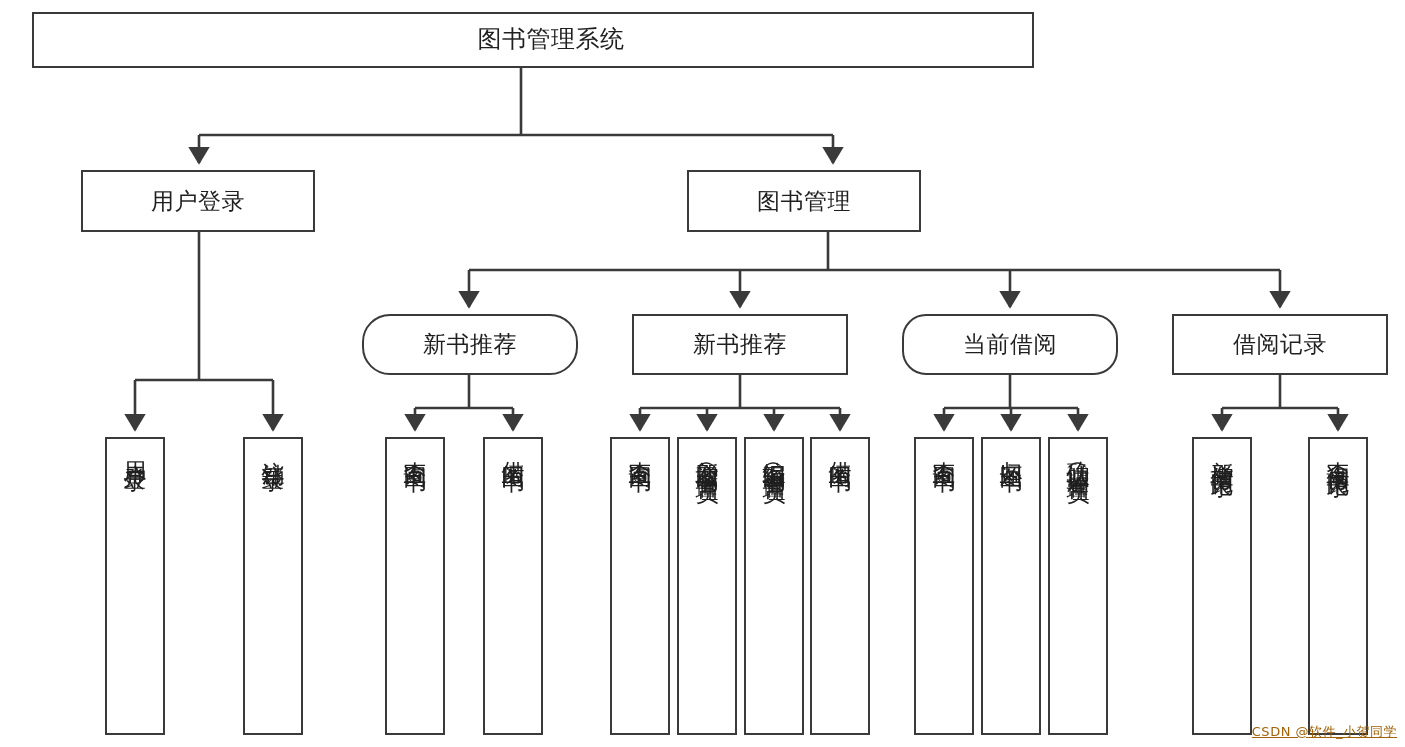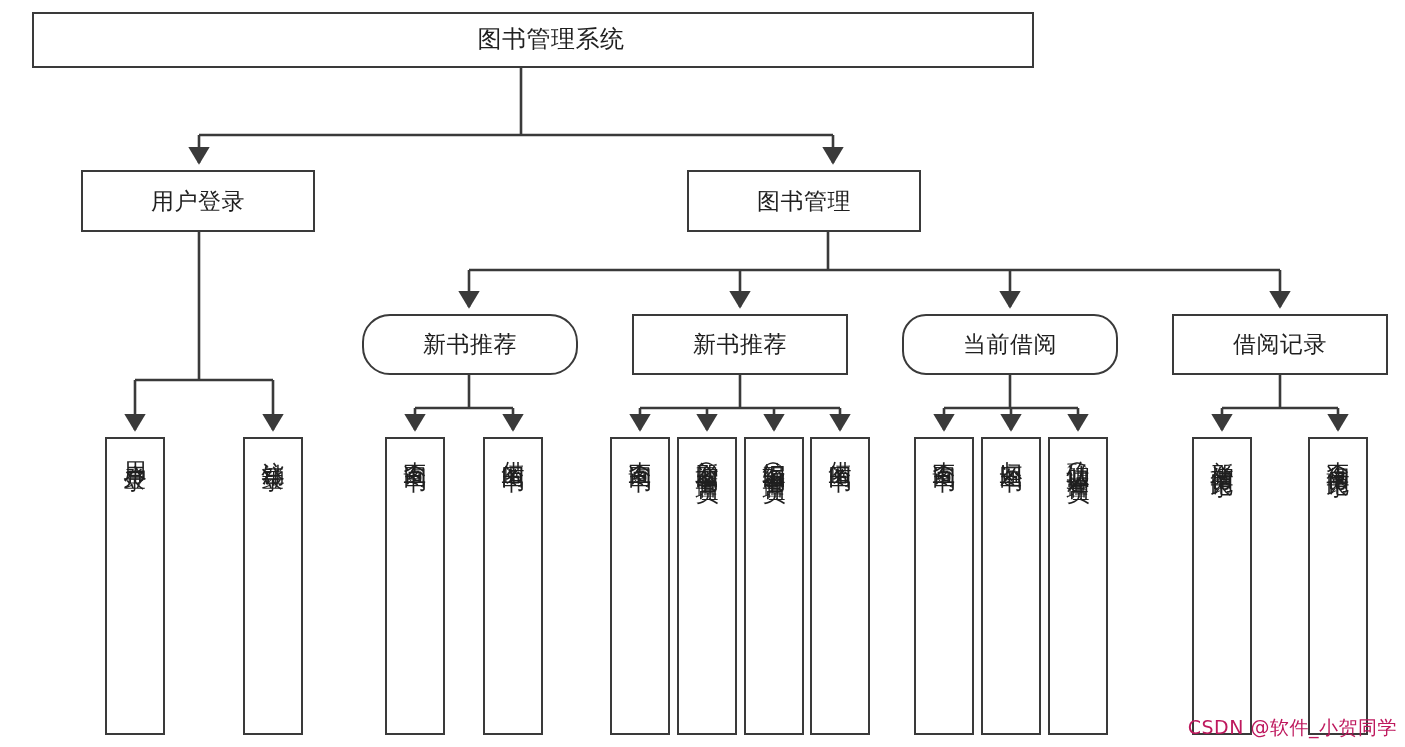--- a/index.html
+++ b/index.html
@@ -59,25 +59,26 @@
     writing-mode: vertical-rl;
     text-orientation: upright;
     font-size: 23px;
     letter-spacing: 3px;
     line-height: 1;
   }
   #watermark {
     position: absolute;
     right: 8px;
     bottom: 6px;
-    font-size: 19px;
-    color: #be185d;
+    font-size: 13px;
+    color: #a16207;
     letter-spacing: 0.5px;
     white-space: pre;
     user-select: none;
+    text-decoration: underline;
   }
 </style>
 </head>
 <body>
 
 <div id="diagram-root">
 
   <svg id="edges-layer" viewBox="0 0 1405 747" width="1405" height="747" xmlns="http://www.w3.org/2000/svg">
     <defs>
       <marker id="arrow" viewBox="0 0 10 12" refX="9" refY="6" markerWidth="7" markerHeight="9" orient="auto-start-reverse">

